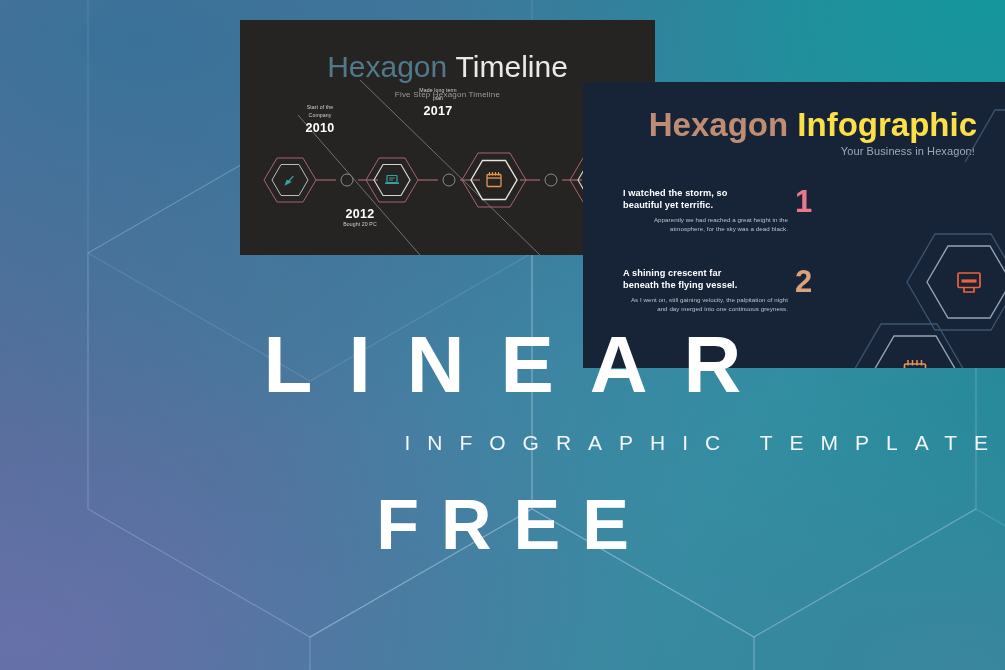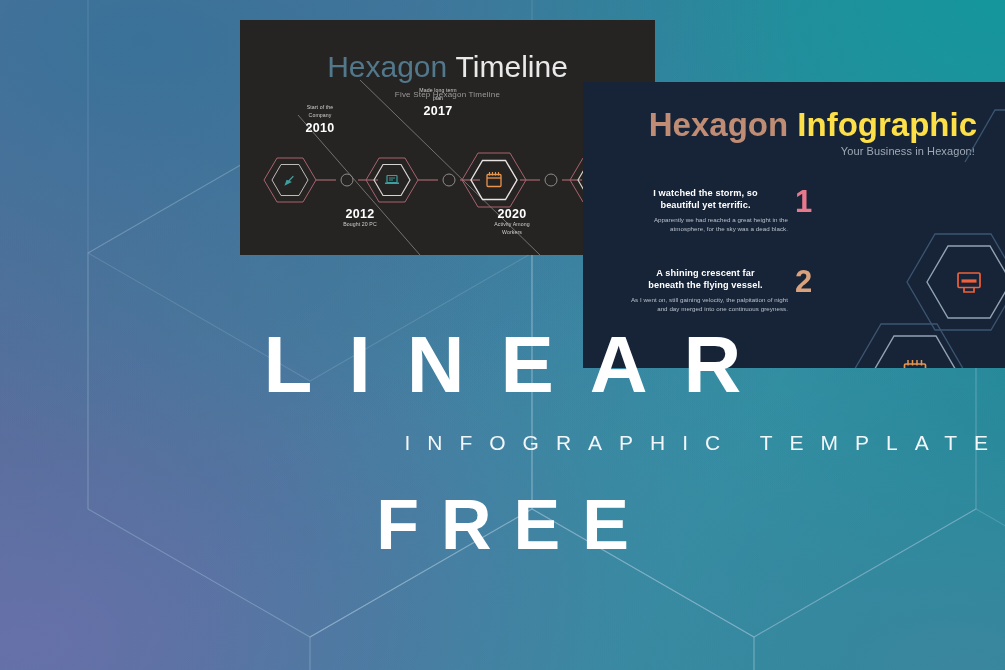--- a/index.html
+++ b/index.html
@@ -66,21 +66,21 @@
     font-size:33px;font-weight:bold;white-space:nowrap;line-height:1;
   }
   .s2-title .hx{color:#c08d74;}
   .s2-title .ig{color:#fde047;margin-top:44px;}
   .s2-sub{
     position:absolute;left:0;right:30px;top:63px;text-align:right;
     font-size:11px;color:#9fa9b5;letter-spacing:.1px;
   }
   .s2-item{position:absolute;}
   .s2-head{
-    text-align:center;font-size:9.2px;font-weight:bold;color:#ffffff;
+    text-align:left;font-size:9.2px;font-weight:bold;color:#ffffff;
     line-height:1.25;letter-spacing:.1px;
   }
   .s2-body{
     text-align:right;font-size:6.2px;color:#b9c2cc;line-height:1.45;
     margin-top:5px;letter-spacing:.05px;
   }
   .s2-num{
     position:absolute;font-size:31px;font-weight:bold;line-height:1;
   }
   .s2-hexart{position:absolute;right:0;top:160px;width:150px;height:200px;}
@@ -151,24 +151,20 @@
     <div class="s1-stepbox" style="left:60px;top:185px;width:120px;">
       <div class="s1-step-year">2012</div>
       <div class="s1-step-cap">Bought 20 PC</div>
     </div>
 
     <div class="s1-stepbox" style="left:138px;top:67px;width:120px;">
       <div class="s1-step-cap">Made long term<br>plan</div>
       <div class="s1-step-year">2017</div>
     </div>
 
-    <div class="s1-stepbox" style="left:212px;top:185px;width:120px;">
-      <div class="s1-step-year">2020</div>
-      <div class="s1-step-cap">Activity Among<br>Workers</div>
-    </div>
 
 
     <svg class="s1-hexrow" viewBox="0 0 415 64">
       <defs>
         <g id="hexOuter">
             <path d="M -26,0 L -13,-22 L 13,-22 L 26,0 L 13,22 L -13,22 Z"></path>
           </g>
         <g id="hexInner">
             <path d="M -18,0 L -9,-15.5 L 9,-15.5 L 18,0 L 9,15.5 L -9,15.5 Z"></path>
           </g>

